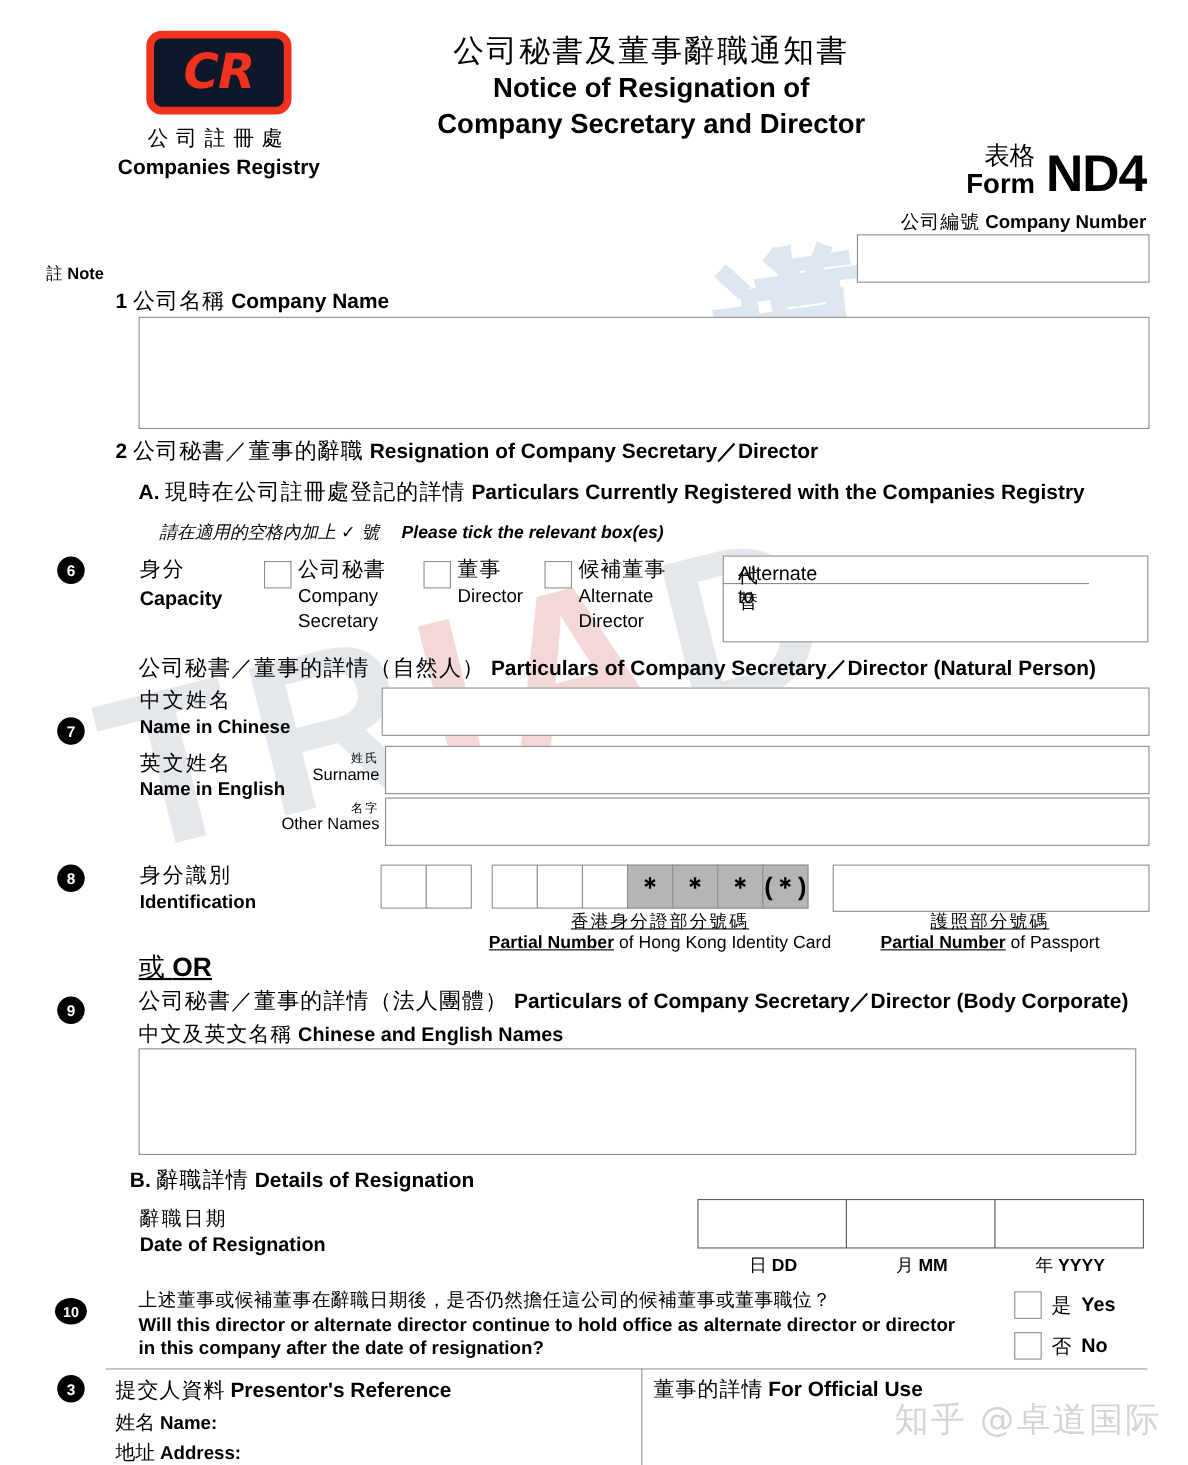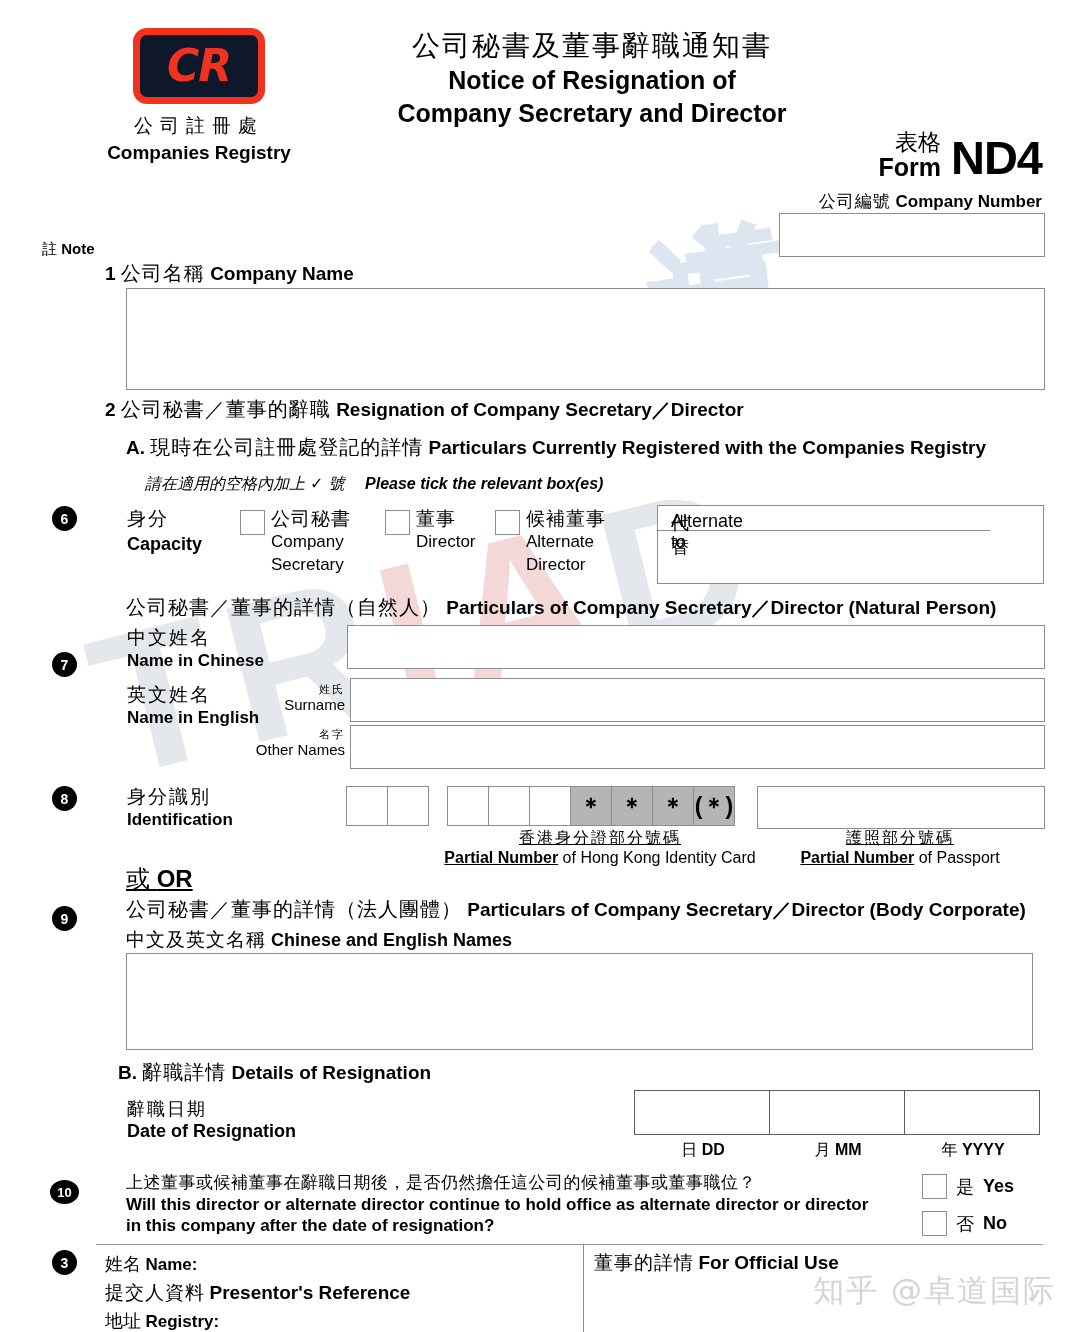--- a/index.html
+++ b/index.html
@@ -389,31 +389,31 @@
     <span class="cn">否</span>
     <span class="en">No</span>
   </div>
 
   <div class="hr-top"></div>
   <div class="vdiv"></div>
   <div class="bullet" style="left:52px;top:1250px;">3</div>
 
   <div class="pres">
     <div class="row">
+      <span class="cn hcn">提交人資料</span>
+      <span class="hen">Presentor's Reference</span>
+    </div>
+    <div class="row">
       <span class="cn rcn">姓名</span>
       <span class="ren">Name:</span>
       <span class="ren"></span>
     </div>
     <div class="row">
-      <span class="cn hcn">提交人資料</span>
-      <span class="hen">Presentor's Reference</span>
-    </div>
-    <div class="row">
       <span class="cn rcn">地址</span>
-      <span class="ren">Registry:</span>
+      <span class="ren">Address:</span>
       <span class="ren"></span>
     </div>
   </div>
 
   <div class="offic">
     <span class="cn">董事的詳情</span>
     <span class="en">For Official Use</span>
   </div>
 
   <div class="wm-zhihu">知乎 @卓道国际</div>

